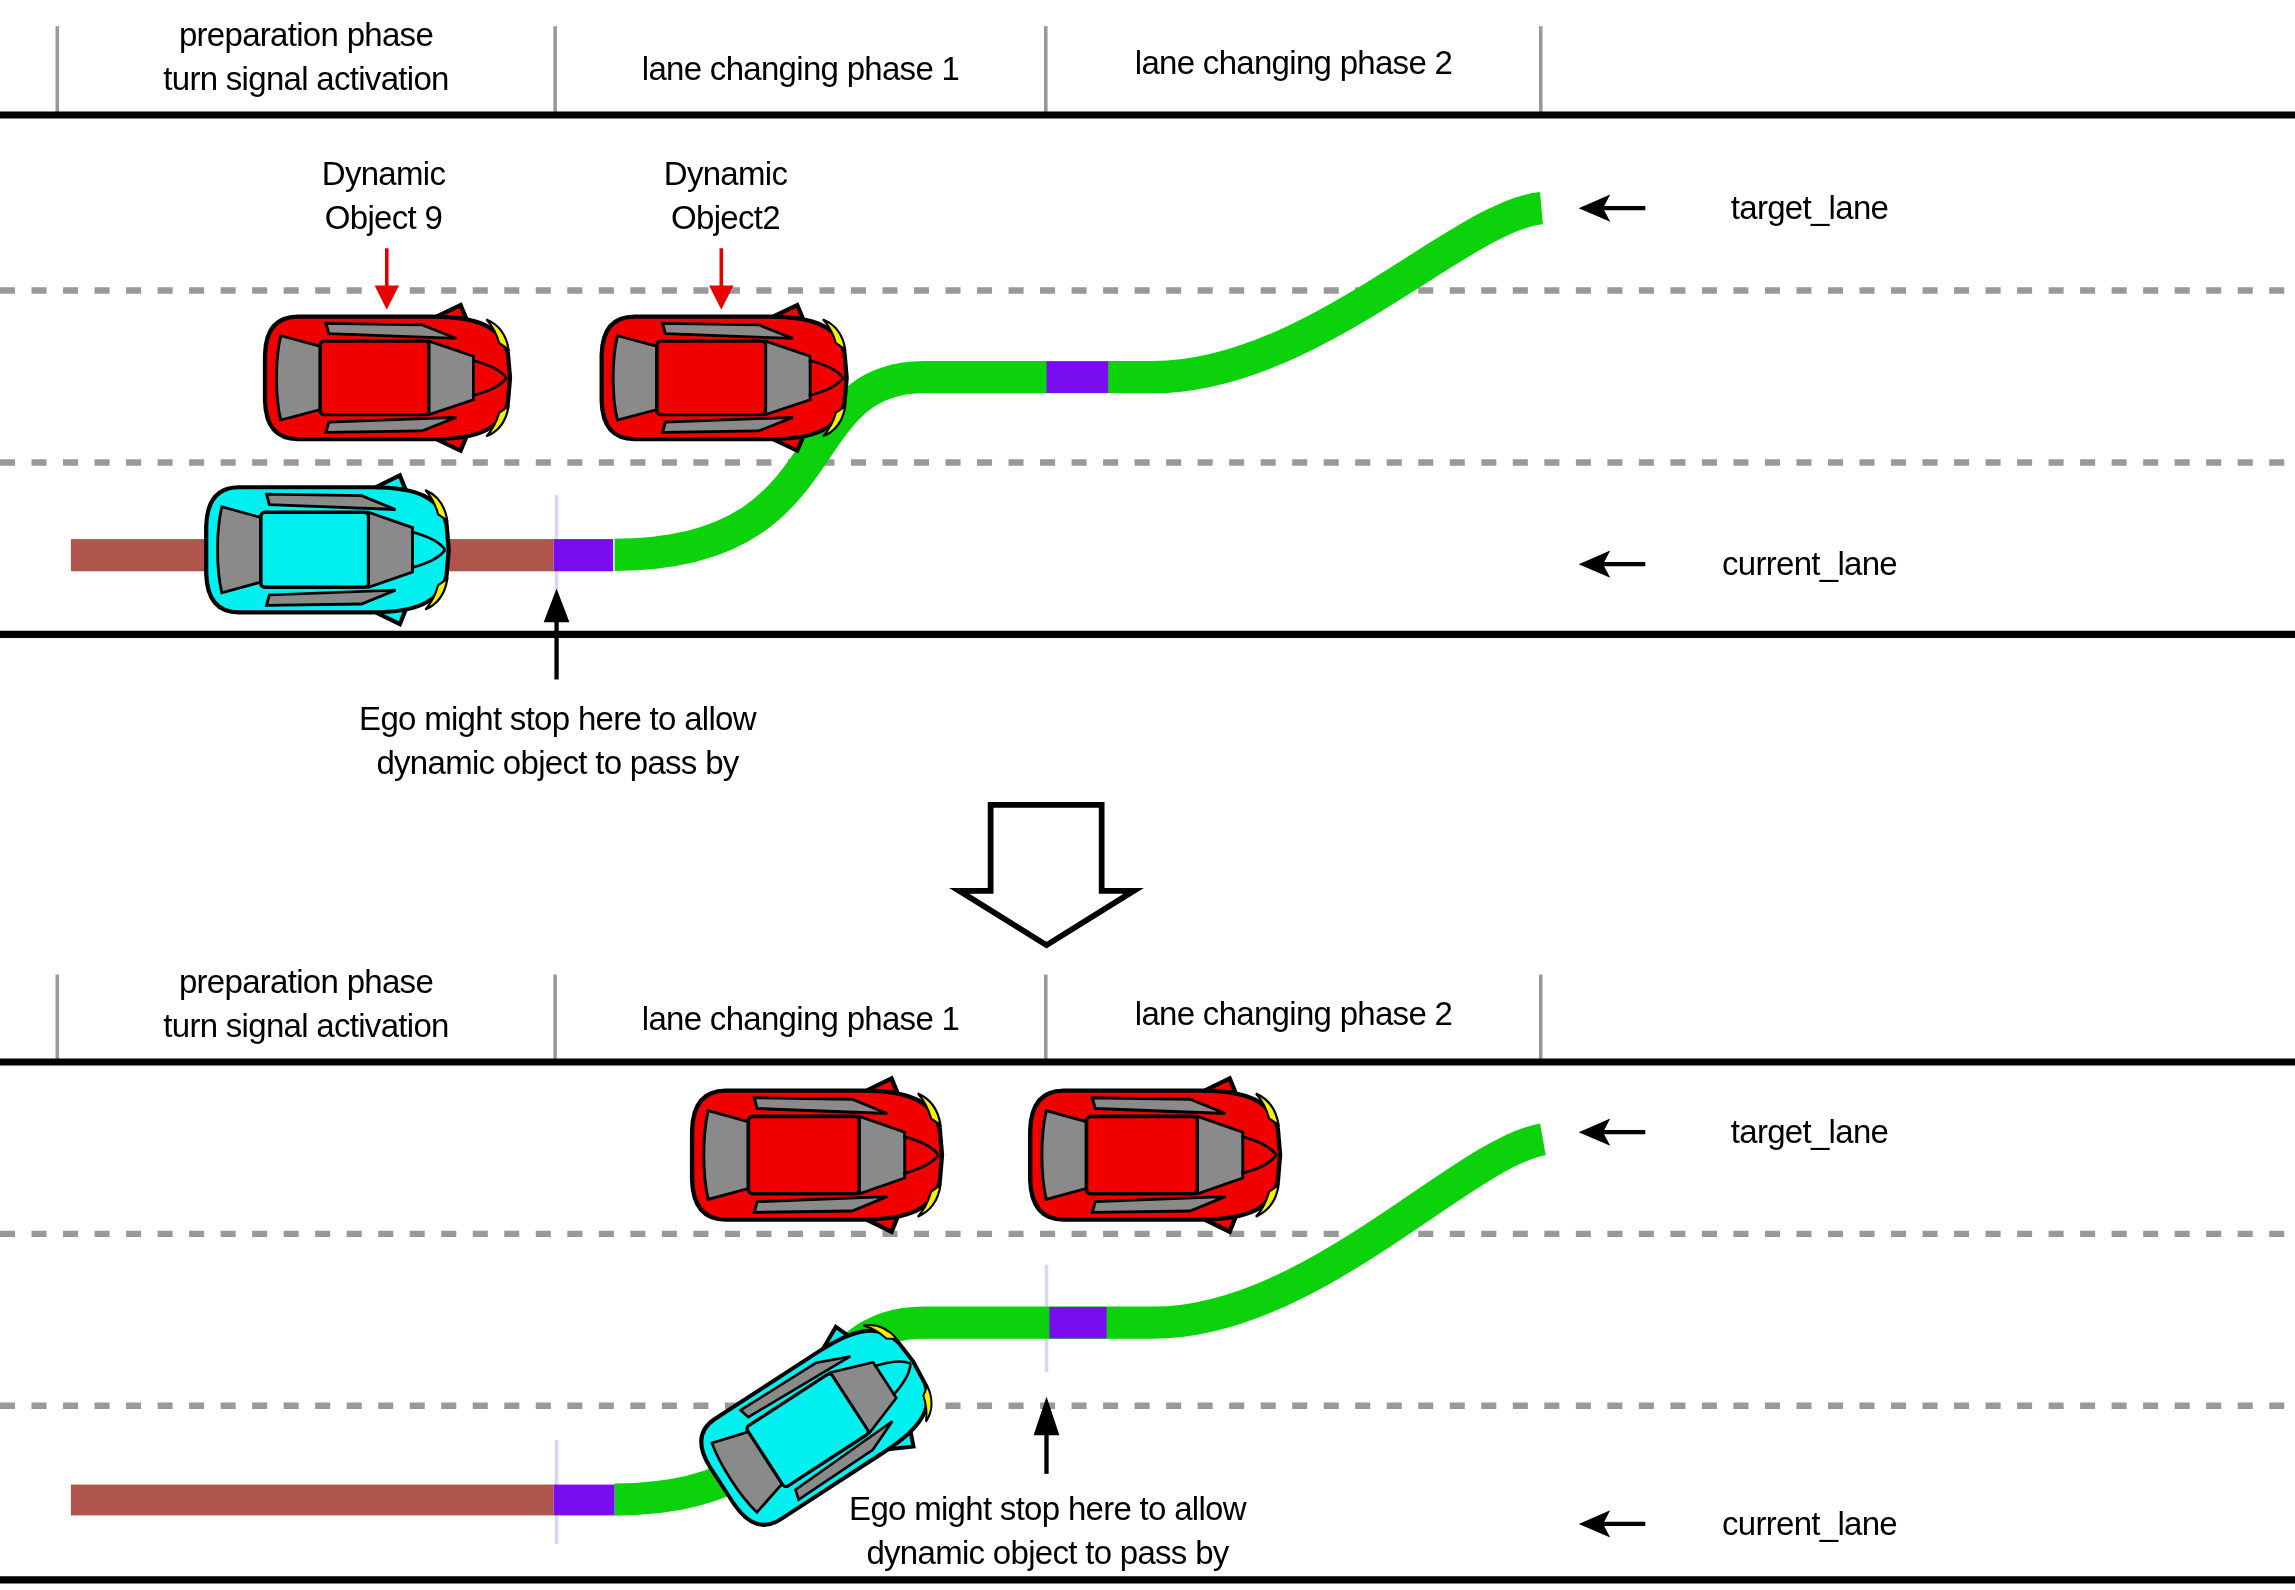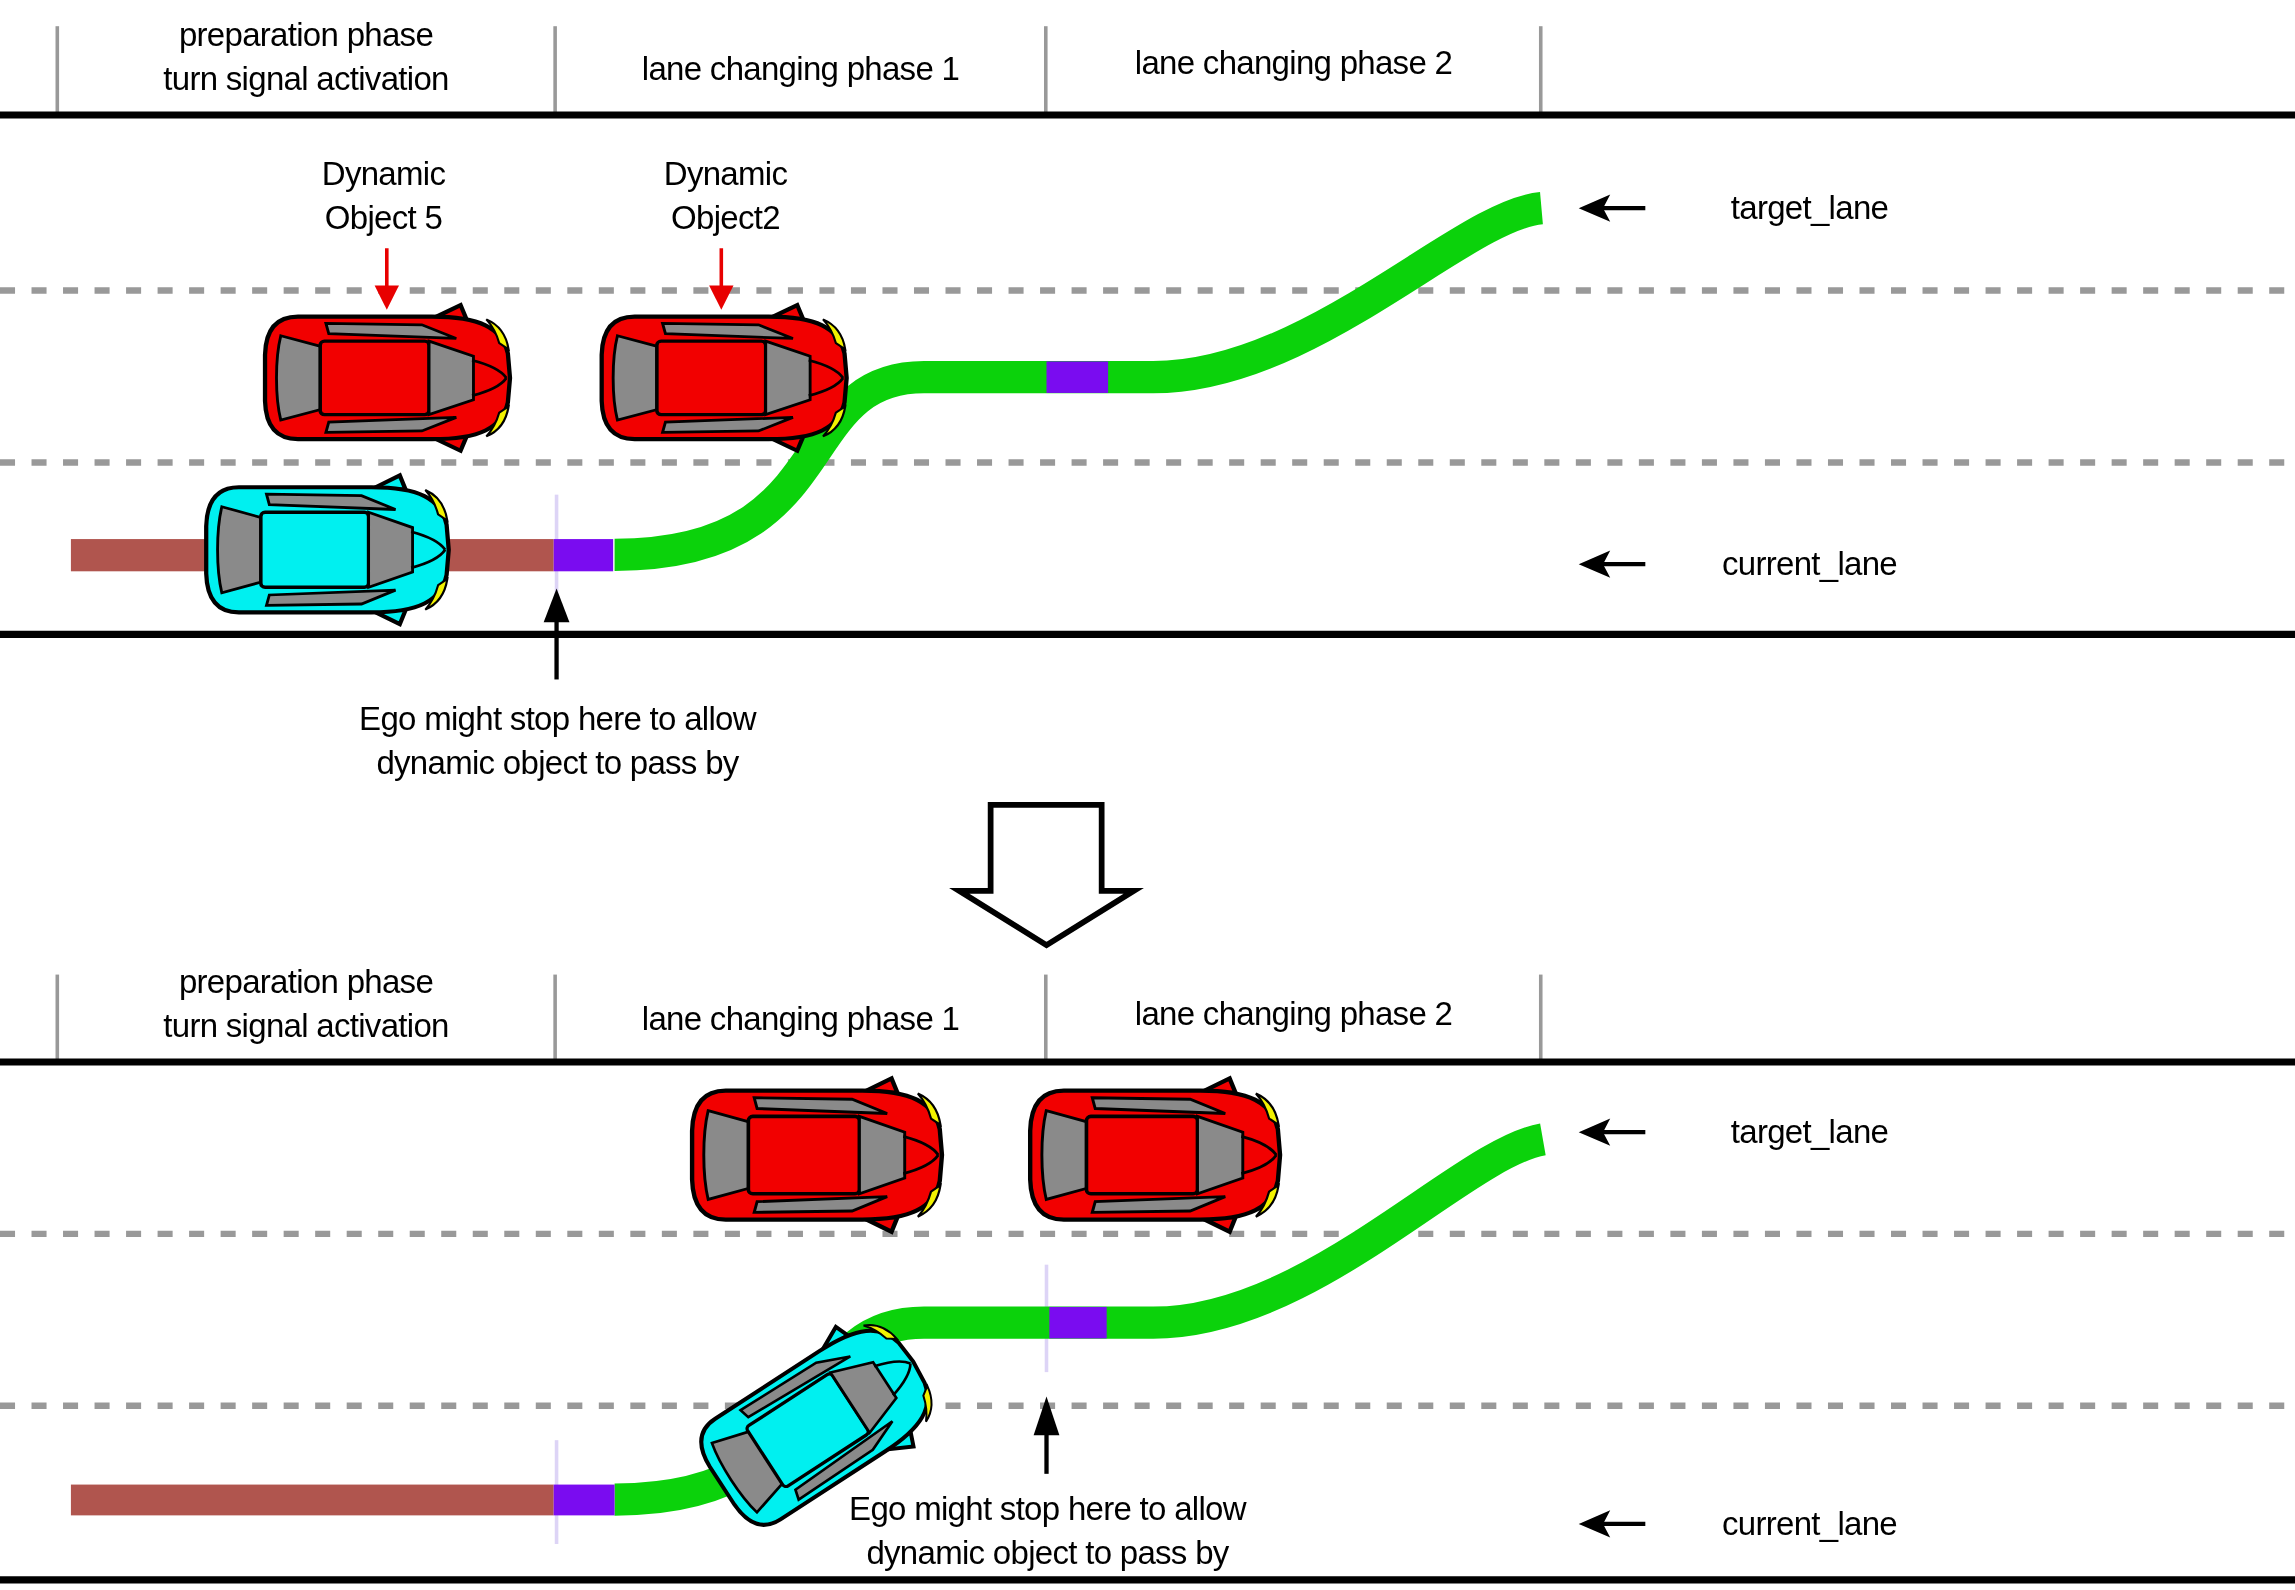--- a/index.html
+++ b/index.html
@@ -152,21 +152,21 @@
   </div>
   <div class="lbl" style="left:555px;top:47px;width:491px;">
     <div>lane changing phase 1</div>
   </div>
   <div class="lbl" style="left:1046px;top:41px;width:495px;">
     <div>lane changing phase 2</div>
   </div>
 
   <div class="lbl" style="left:276px;top:152px;width:215px;">
     <div>Dynamic</div>
-    <div>Object 5</div>
+    <div>Object 9</div>
   </div>
   <div class="lbl" style="left:618px;top:152px;width:215px;">
     <div>Dynamic</div>
     <div>Object2</div>
   </div>
 
   <div class="lbl" style="left:289px;top:697px;width:537px;">
     <div>Ego might stop here to allow</div>
     <div>dynamic object to pass by</div>
   </div>

